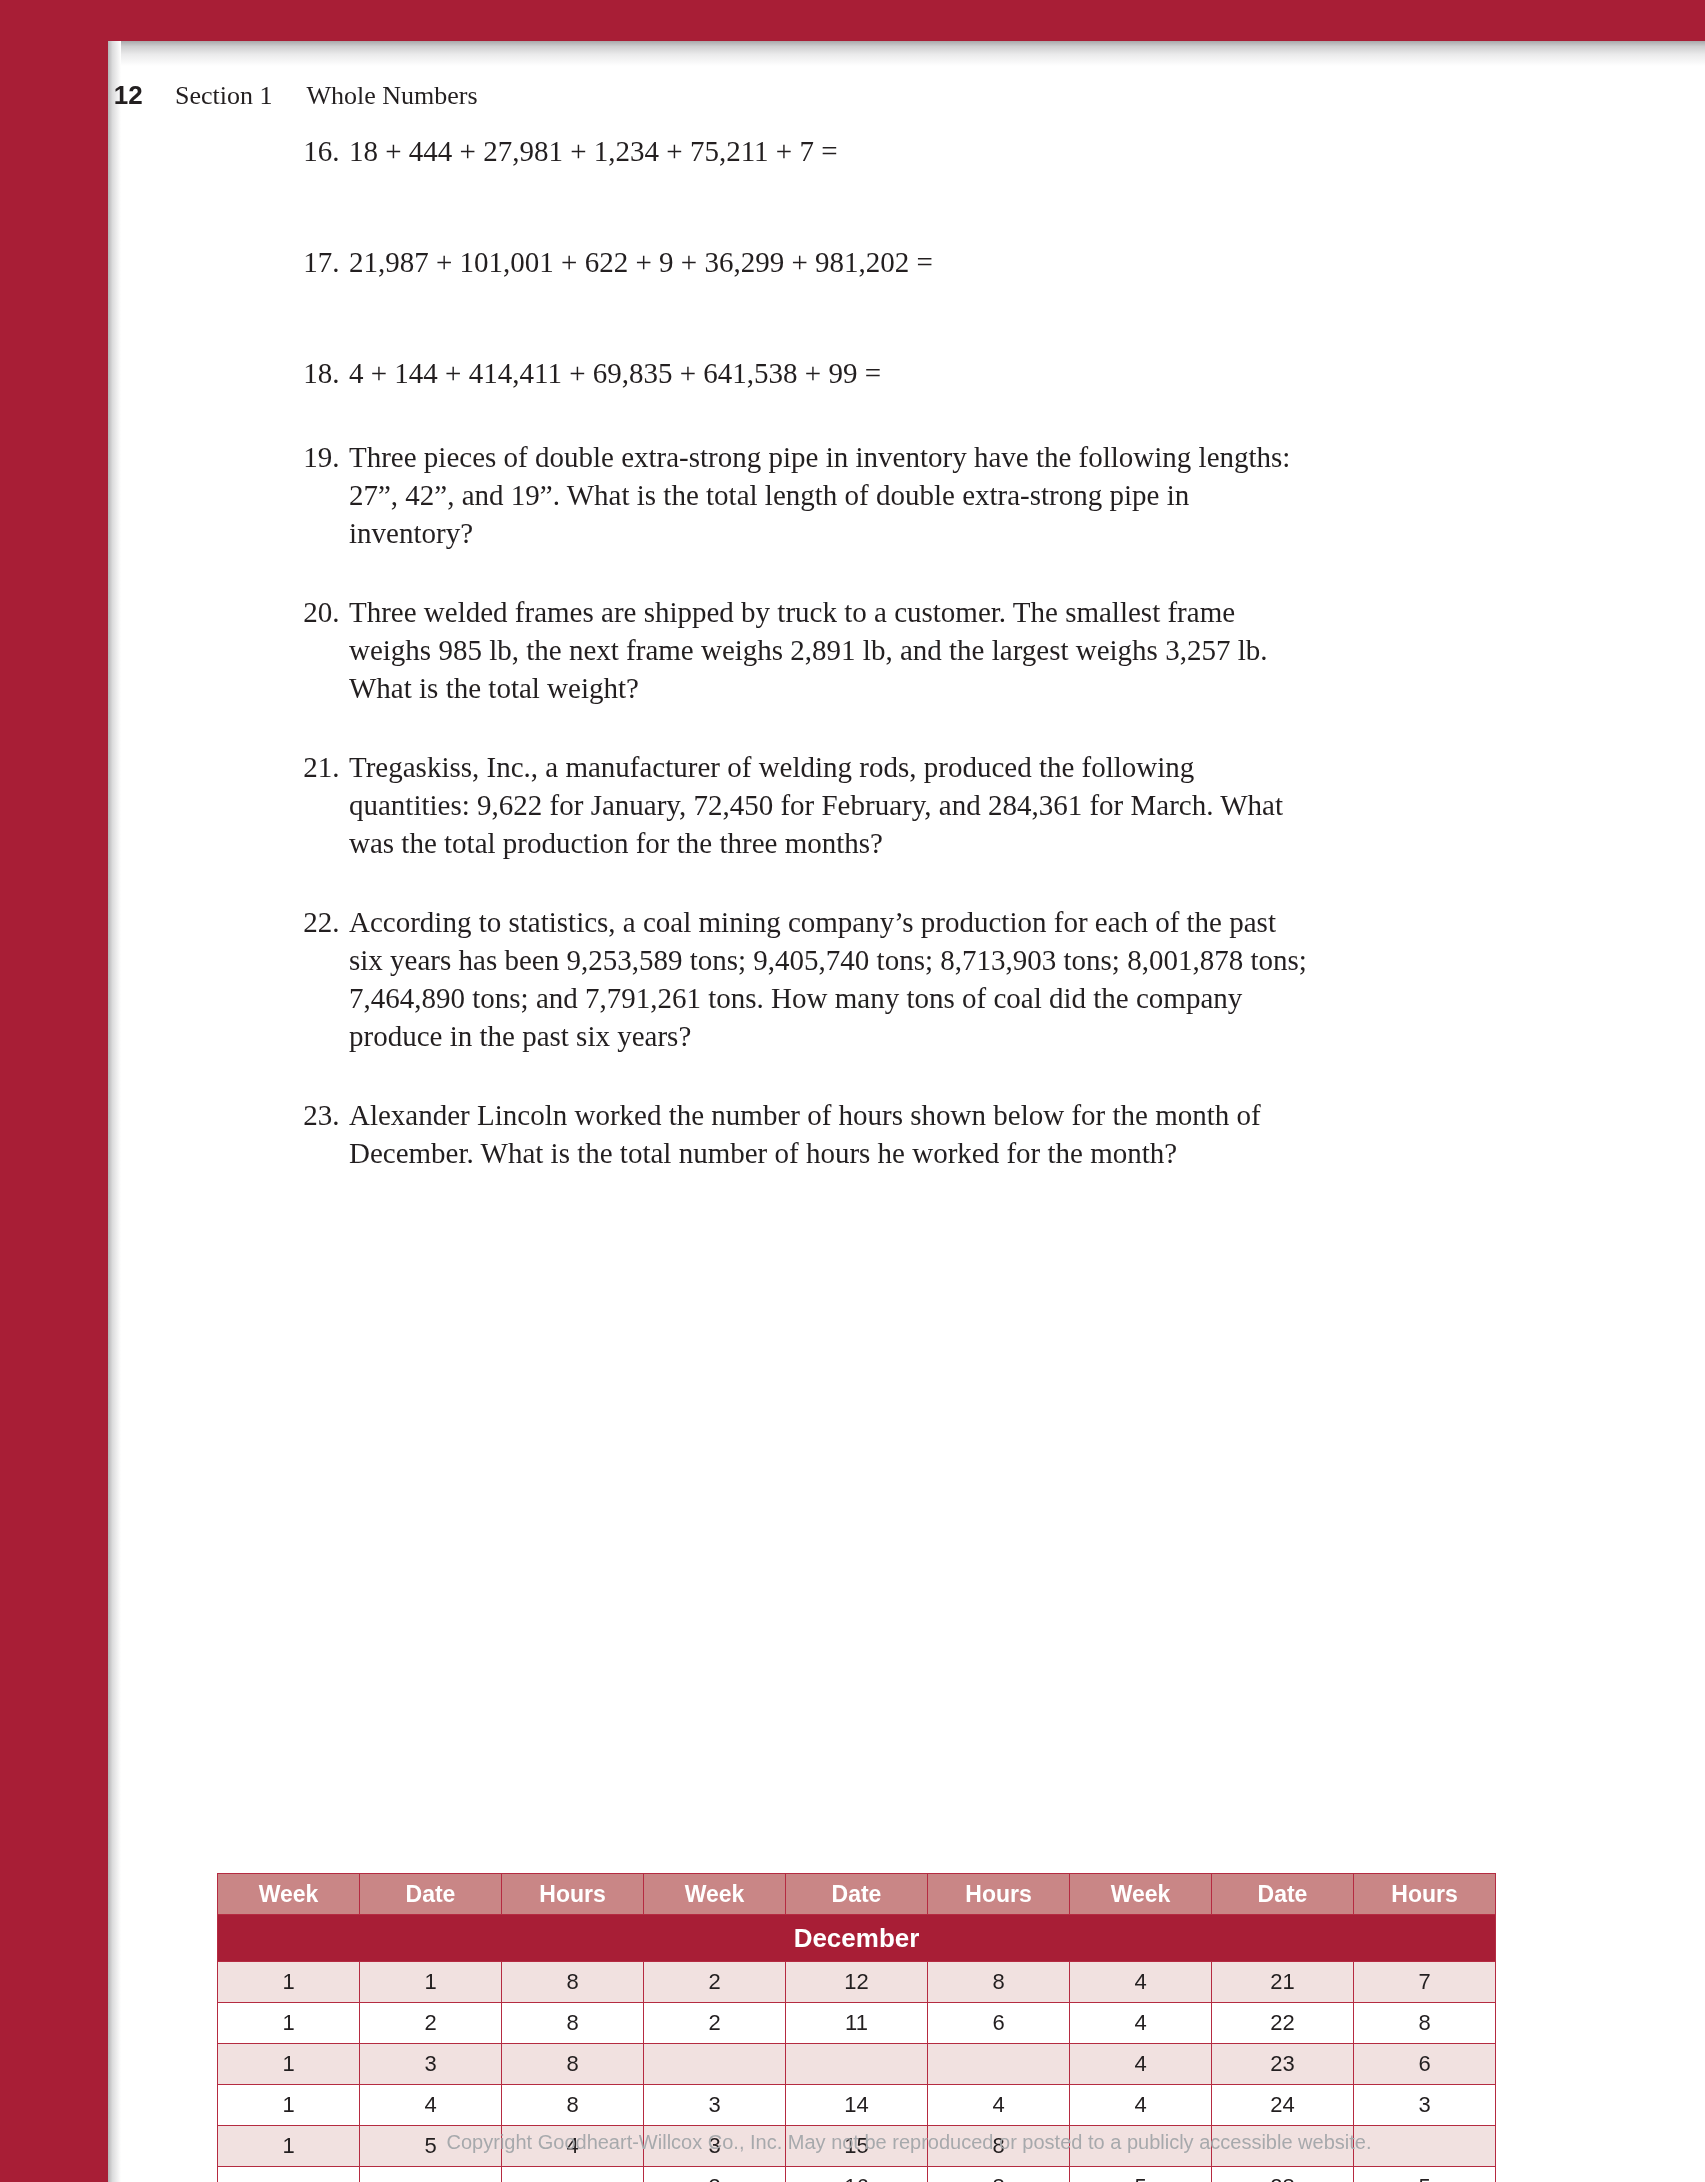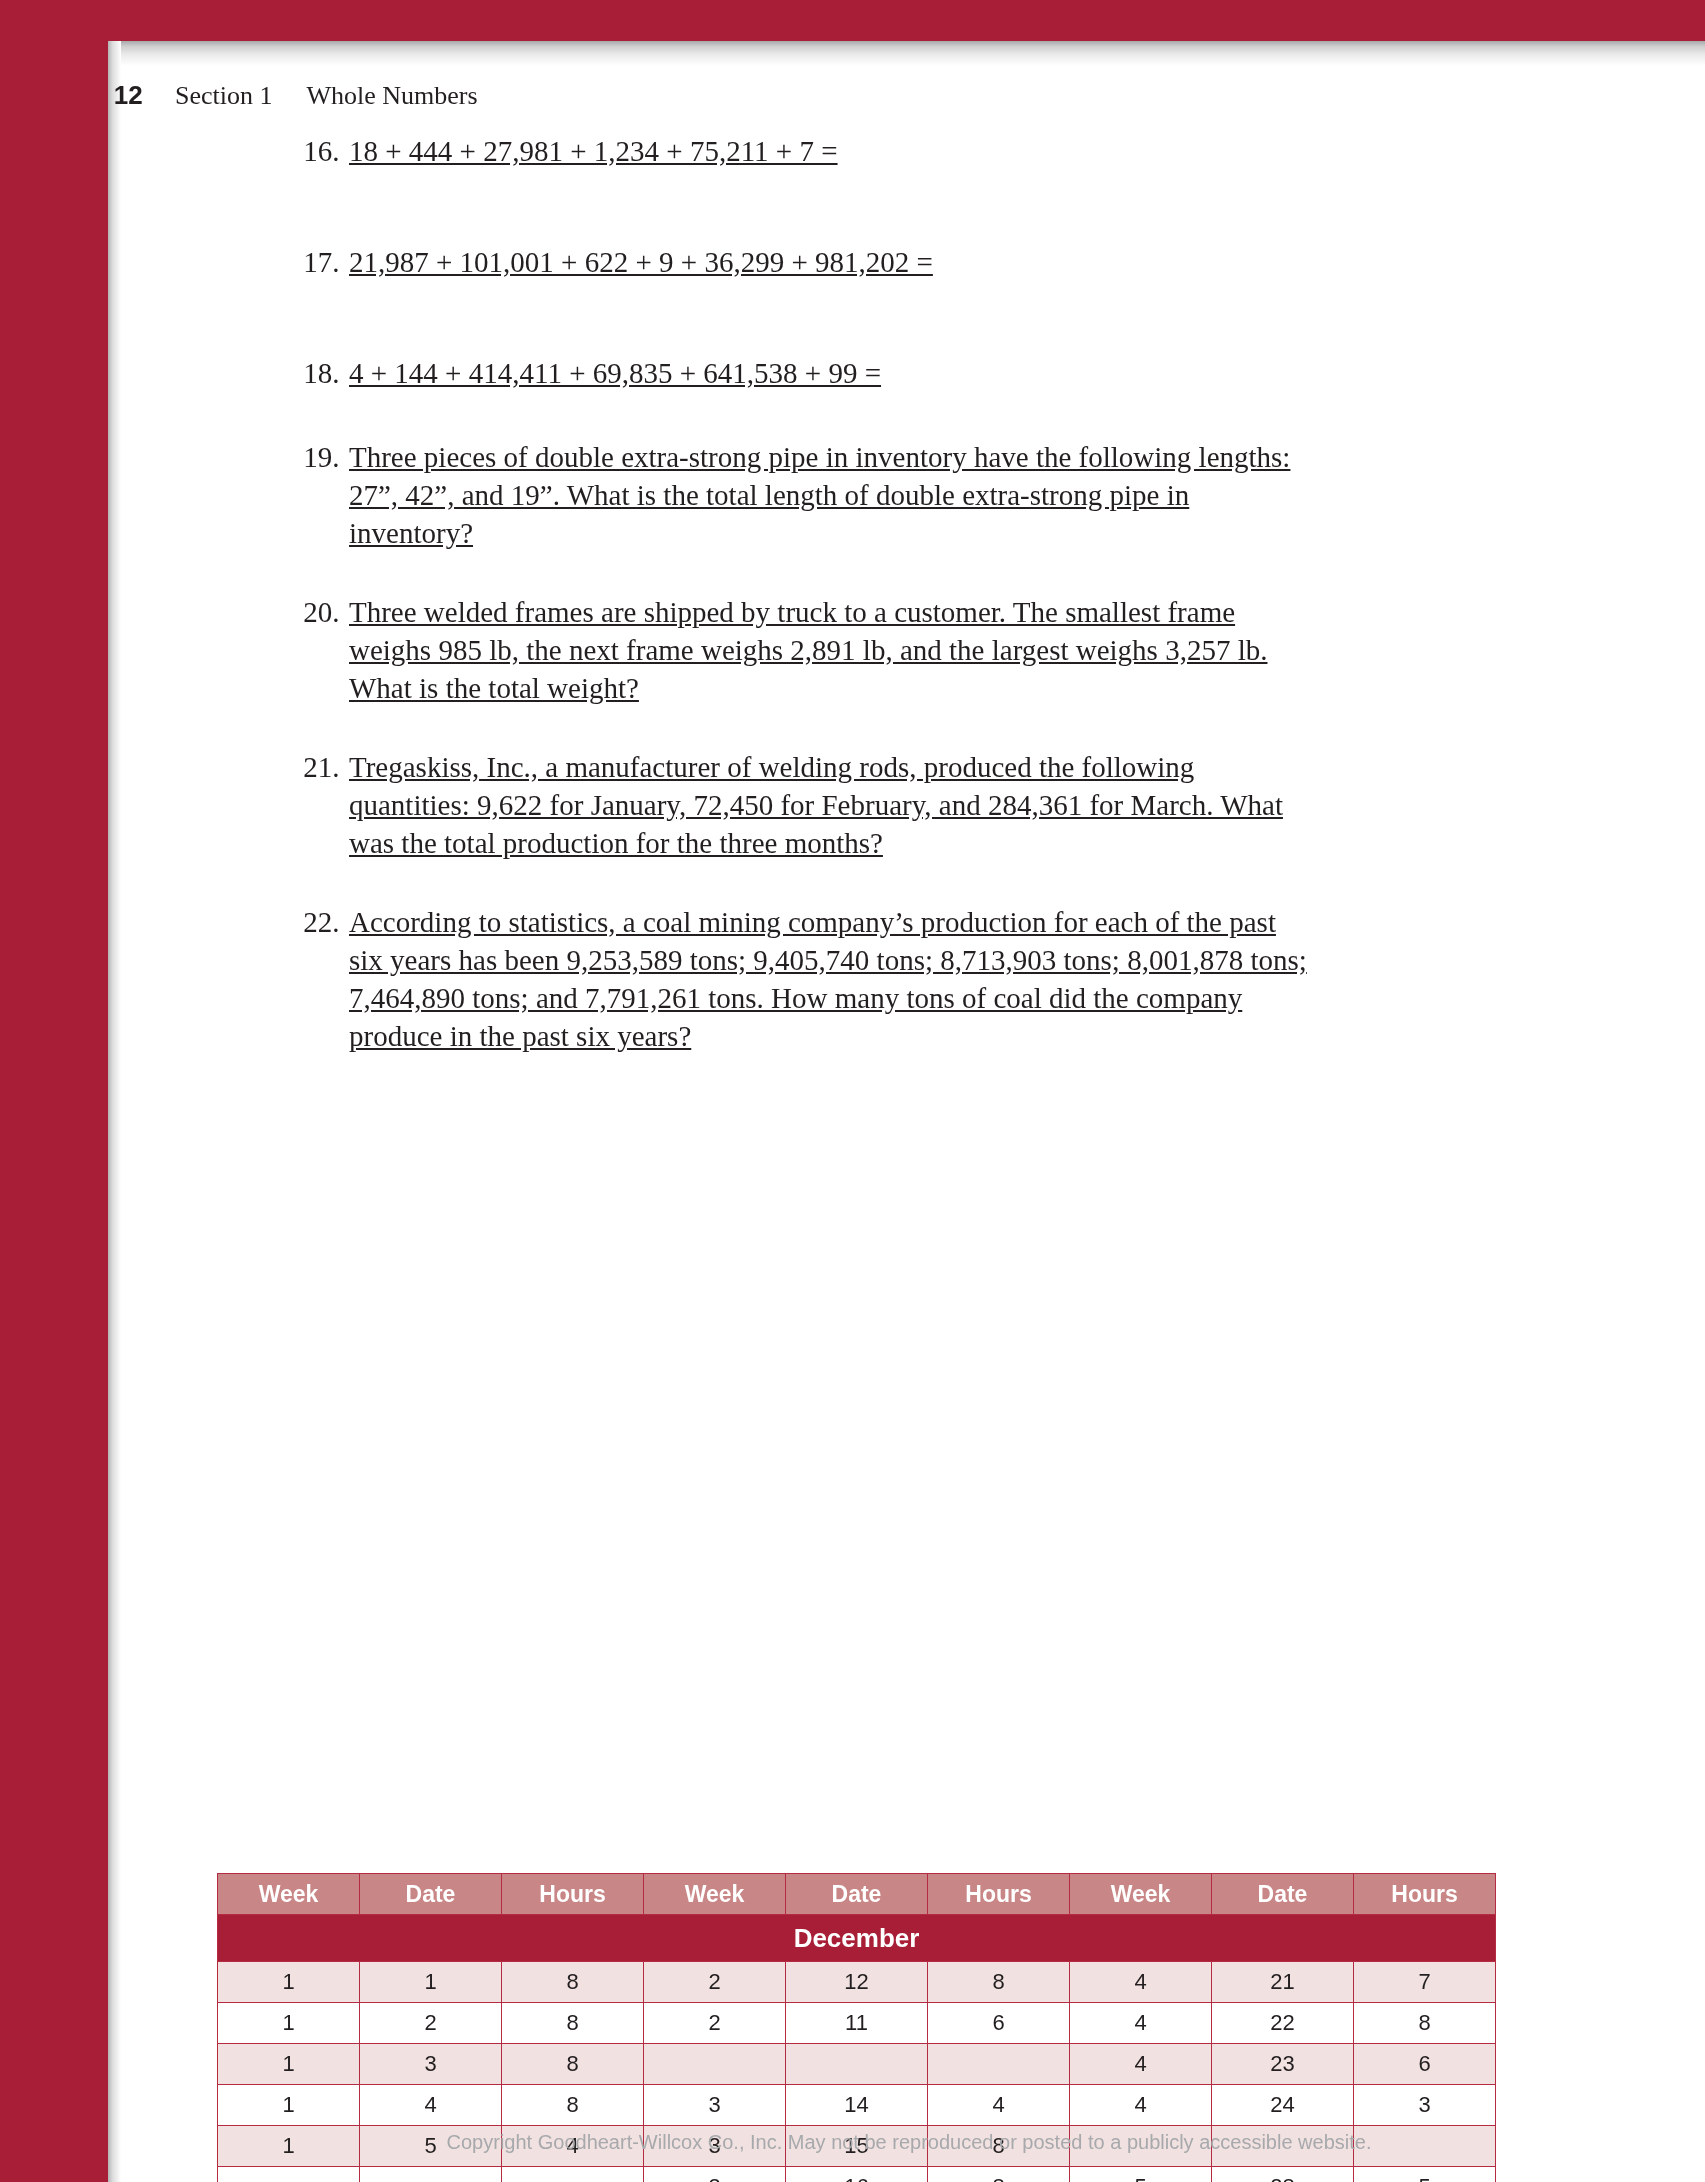--- a/index.html
+++ b/index.html
@@ -91,21 +91,20 @@
   }
   .problem-number {
     width: 54px;
     flex: 0 0 54px;
     text-align: right;
     padding-right: 9.6px;
     box-sizing: border-box;
   }
   .problem-text {
     flex: 1 1 auto;
-    text-decoration: underline;
   }
   .gap-short { height: 73px; }
   .gap-medium { height: 41px; }
   .gap-long { height: 46px; }
 
   
   #december-table-wrap {
     position: absolute;
     left: 109px;
     top: 1832px;
@@ -209,20 +208,24 @@
       <div class="problem-row">
         <span class="problem-number">21.</span>
         <span class="problem-text">Tregaskiss, Inc., a manufacturer of welding rods, produced the following quantities: 9,622 for January, 72,450 for February, and 284,361 for March. What was the total production for the three months?</span>
       </div>
       <div class="gap-medium"></div>
       <div class="problem-row">
         <span class="problem-number">22.</span>
         <span class="problem-text">According to statistics, a coal mining company’s production for each of the past six years has been 9,253,589 tons; 9,405,740 tons; 8,713,903 tons; 8,001,878 tons; 7,464,890 tons; and 7,791,261 tons. How many tons of coal did the company produce in the past six years?</span>
       </div>
       <div class="gap-medium"></div>
+      <div class="problem-row">
+        <span class="problem-number">23.</span>
+        <span class="problem-text">Alexander Lincoln worked the number of hours shown below for the month of December. What is the total number of hours he worked for the month?</span>
+      </div>
     </div>
 
   <div id="december-table-wrap">
     <table id="december-table">
       <thead>
         <tr id="column-header-row">
             <th class="col-head">Week</th>
             <th class="col-head">Date</th>
             <th class="col-head">Hours</th>
             <th class="col-head">Week</th>

